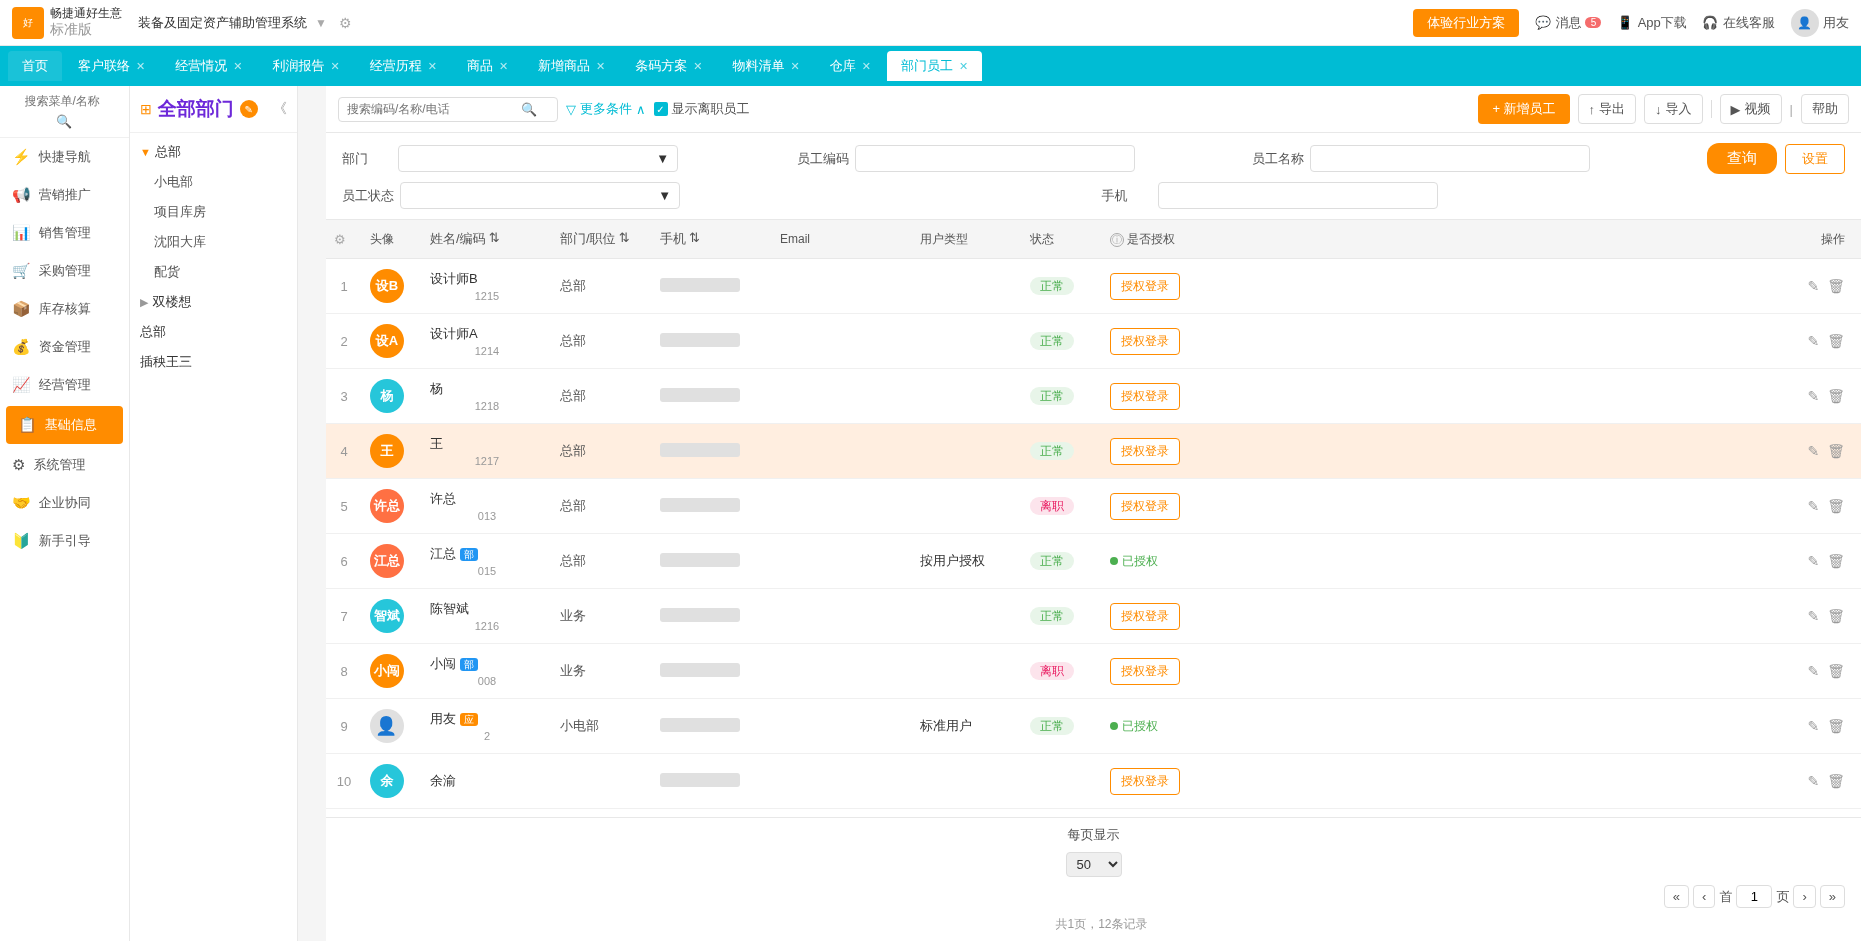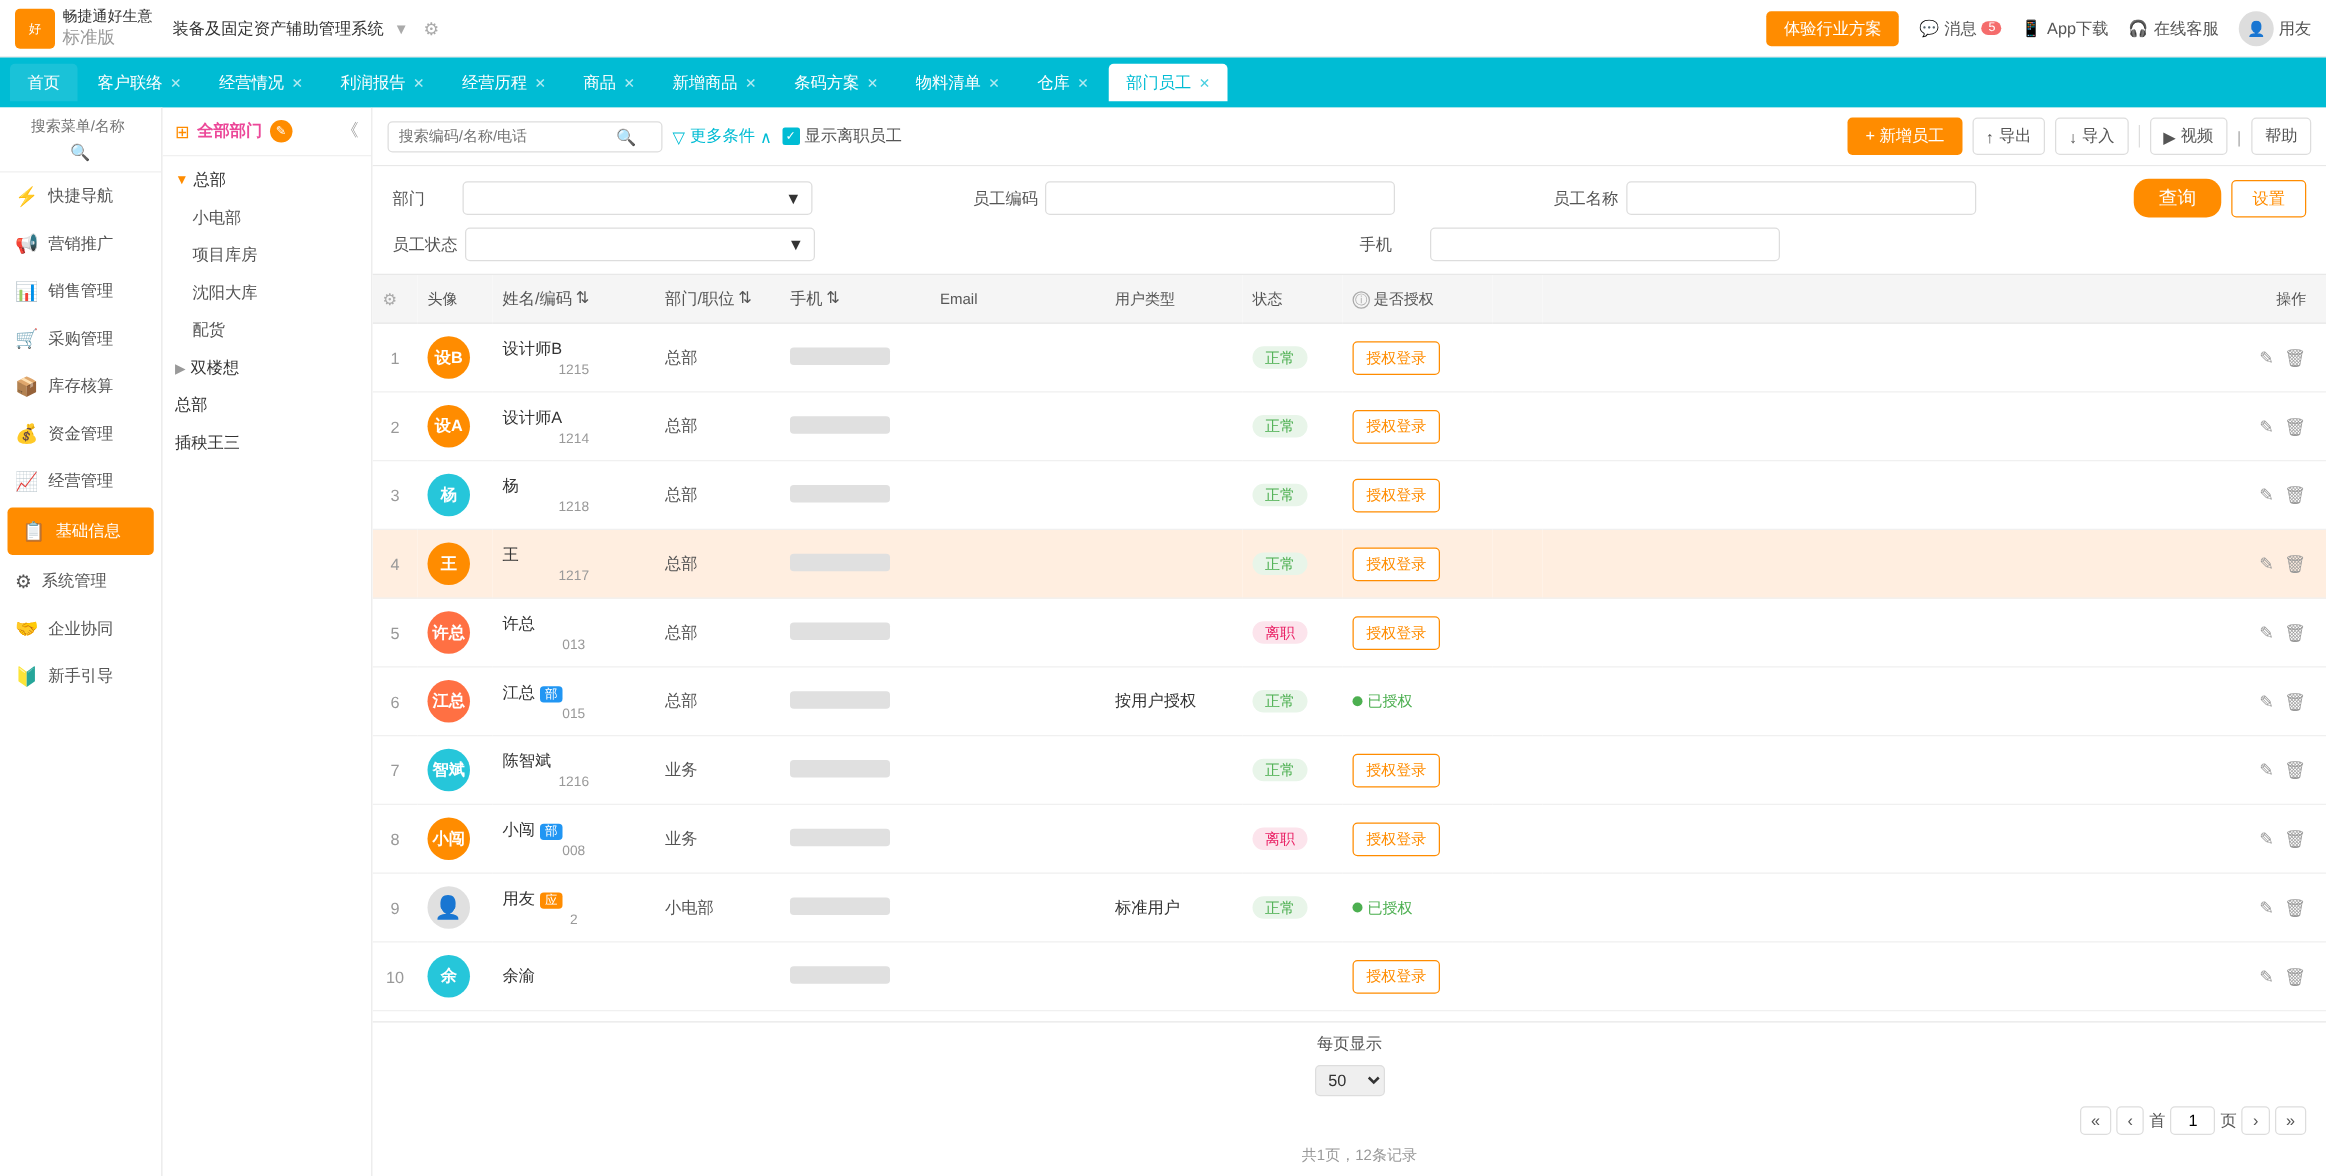--- a/index.html
+++ b/index.html
@@ -109,21 +109,21 @@
       display: flex;
       flex-direction: column;
     }
     .dept-tree-header {
       display: flex;
       align-items: center;
       padding: 10px 10px;
       border-bottom: 1px solid #f0f0f0;
       gap: 6px;
     }
-    .dept-tree-title { font-size: 13px; font-weight: bold; color: #ec4899; }
+    .dept-tree-title { font-size: 19px; font-weight: bold; color: #6d28d9; }
     .dept-collapse-btn { cursor: pointer; color: #999; font-size: 14px; margin-left: auto; }
     .dept-tree-body { flex: 1; overflow-y: auto; padding: 4px 0; }
     .dept-node {
       padding: 6px 10px 6px 16px;
       cursor: pointer;
       color: #555;
       font-size: 13px;
       display: flex;
       align-items: center;
       gap: 4px;
@@ -131,20 +131,21 @@
     .dept-node.parent { padding-left: 10px; font-weight: 500; color: #333; }
     .dept-node.child { padding-left: 24px; }
 
     
     .table-area {
       flex: 1;
       display: flex;
       flex-direction: column;
       overflow: hidden;
       background: #f5f5f5;
+      margin-left: 28px;
     }
 
     
     .search-bar {
       background: #fff;
       padding: 8px 12px;
       display: flex;
       align-items: center;
       gap: 8px;
       border-bottom: 1px solid #e8e8e8;

